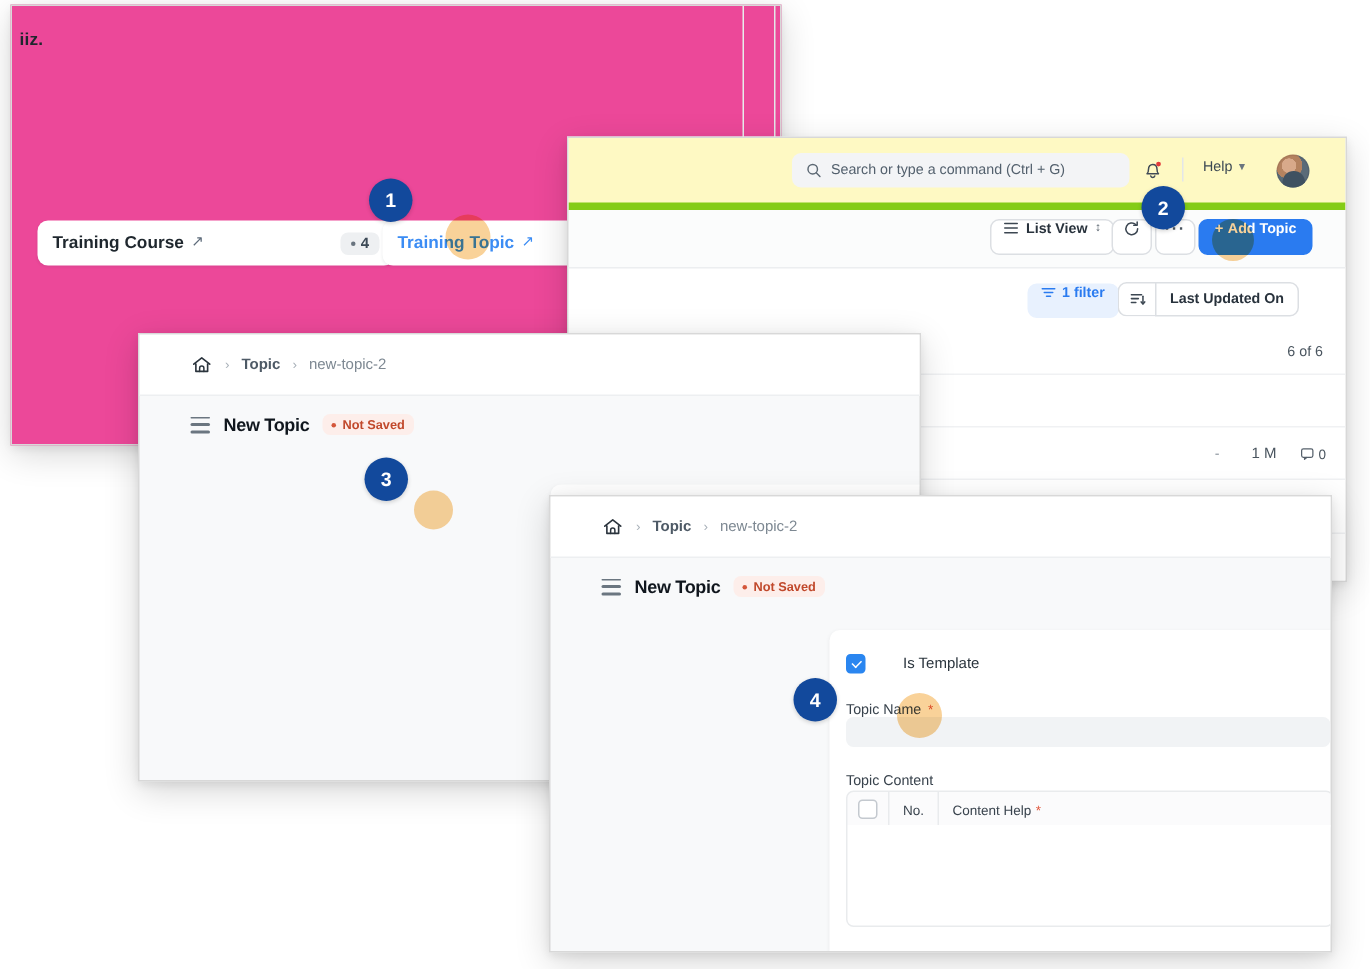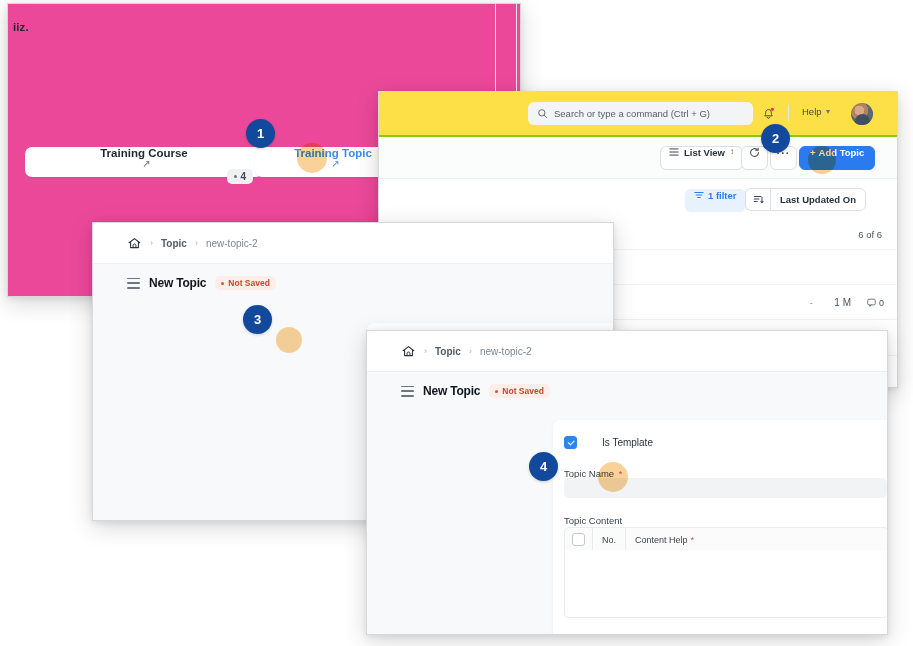--- a/index.html
+++ b/index.html
@@ -25,40 +25,40 @@
   #panel1{left:7px;top:3px;width:512px;height:292px;background:#ec4899;}
   #panel1 .p1-divider{position:absolute;left:508px;top:0;width:1px;height:292px;background:#e4e6e8;}
   #panel1 .p1-divider2{position:absolute;left:487px;top:0;width:1px;height:266px;background:#e9ebec;}
   #panel1 .p1-cut-text{
     position:absolute;left:5px;top:17px;
     font-size:11.5px;font-weight:700;color:#1f272e;letter-spacing:.1px;
   }
   .linkcard{
     position:absolute;height:30px;background:#ffffff;border-radius:7px;
     box-shadow:0 1px 2px rgba(16,24,40,.07);
-    display:flex;align-items:center;flex-direction:column;
+    display:flex;align-items:center;
   }
   #lc-course{left:17px;top:143px;width:218px;padding:0 10px;}
   #lc-topic{left:247px;top:143px;width:136px;padding:0 10px;}
   .lc-label{font-size:11.5px;font-weight:700;color:#1f272e;white-space:nowrap;}
   .lc-label.blue{color:#3b8cf4;font-weight:600;}
   .ext-arrow{font-size:10px;color:#5d6b7a;margin-left:5px;line-height:1;}
   .ext-arrow.blue{color:#3b8cf4;}
   .count-pill{
     margin-left:auto;background:#eef0f2;border-radius:5px;
     padding:2px 7px;font-size:10px;color:#3d4a57;font-weight:600;
     display:flex;align-items:center;gap:3px;
   }
   .count-pill .dot{width:3px;height:3px;border-radius:50%;background:#69747f;display:block;}
 
   
   #panel2{left:378px;top:91px;width:518px;height:295px;background:#fbfcfc;}
   #p2-topbar{
-    position:absolute;left:0;top:0;width:100%;height:43px;background:#fde047;
-    border-bottom:2px solid #84cc16;display:flex;align-items:center;
+    position:absolute;left:0;top:0;width:100%;height:43px;background:#fef9c3;
+    border-bottom:5px solid #84cc16;display:flex;align-items:center;
   }
   .searchbox{
     position:absolute;left:149px;top:10px;width:207px;height:23px;
     background:#f3f4f6;border-radius:6px;display:flex;align-items:center;padding:0 9px;gap:6px;
   }
   .searchbox .sicon{width:11px;height:11px;flex:none;}
   .searchbox .stext{font-size:9.5px;color:#53606d;white-space:nowrap;}
   .bell{position:absolute;left:382px;top:13px;width:15px;height:16px;}
   .topdiv{position:absolute;left:409px;top:13px;width:1px;height:16px;background:#e3e6e9;}
   .help{position:absolute;left:423px;top:14px;font-size:9.5px;color:#3b4853;display:flex;align-items:center;gap:3px;}

